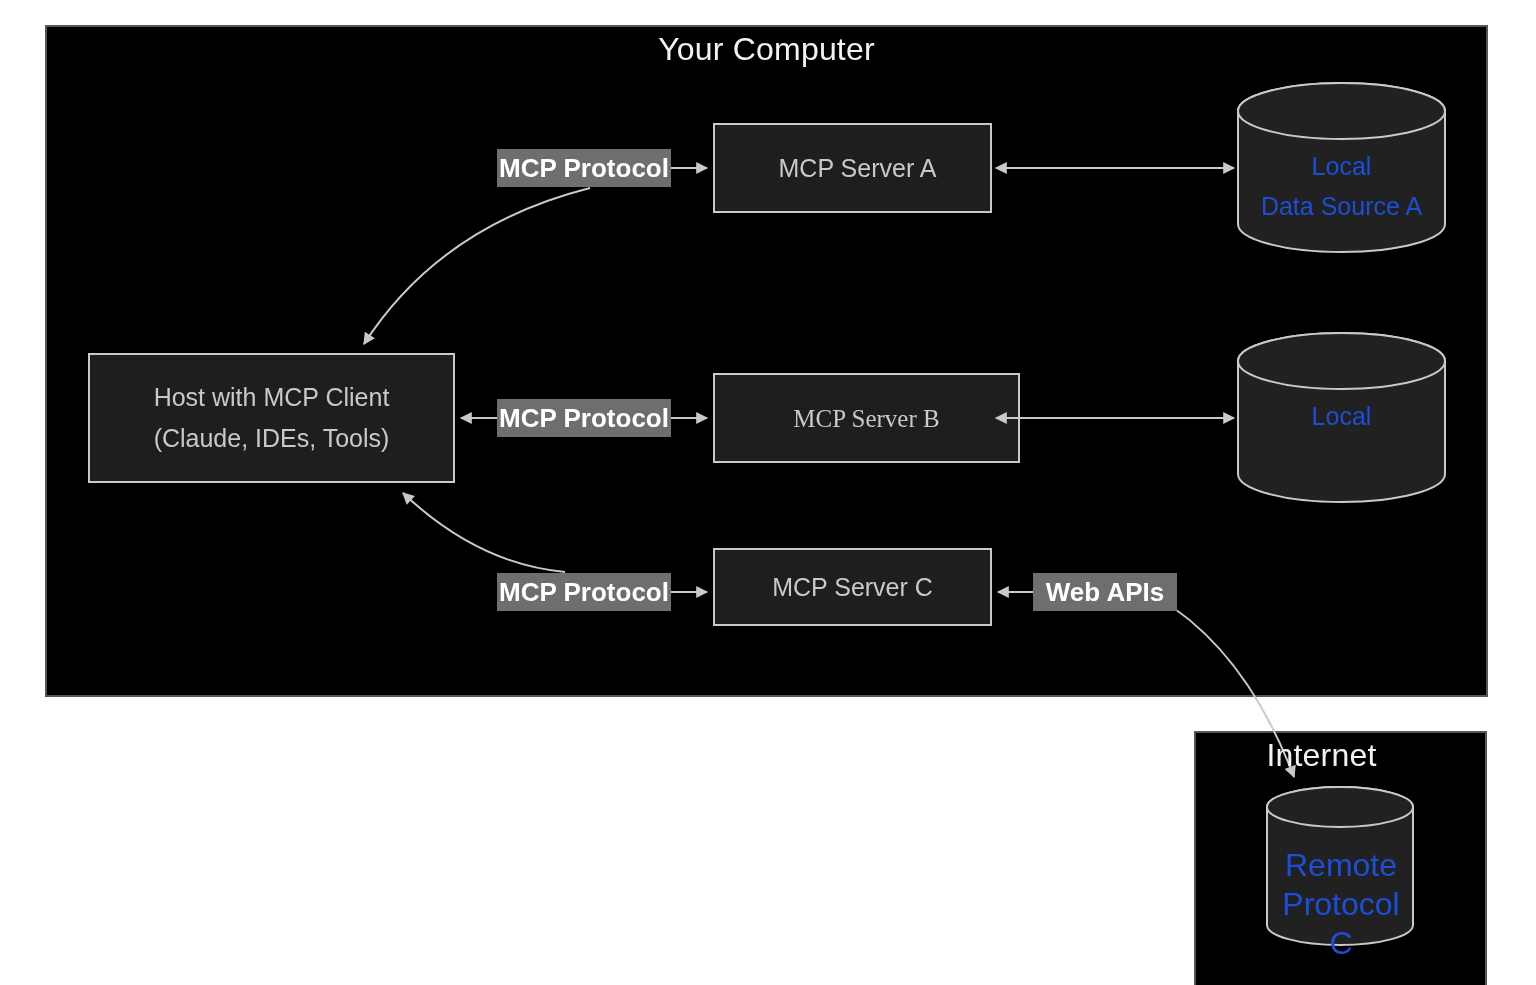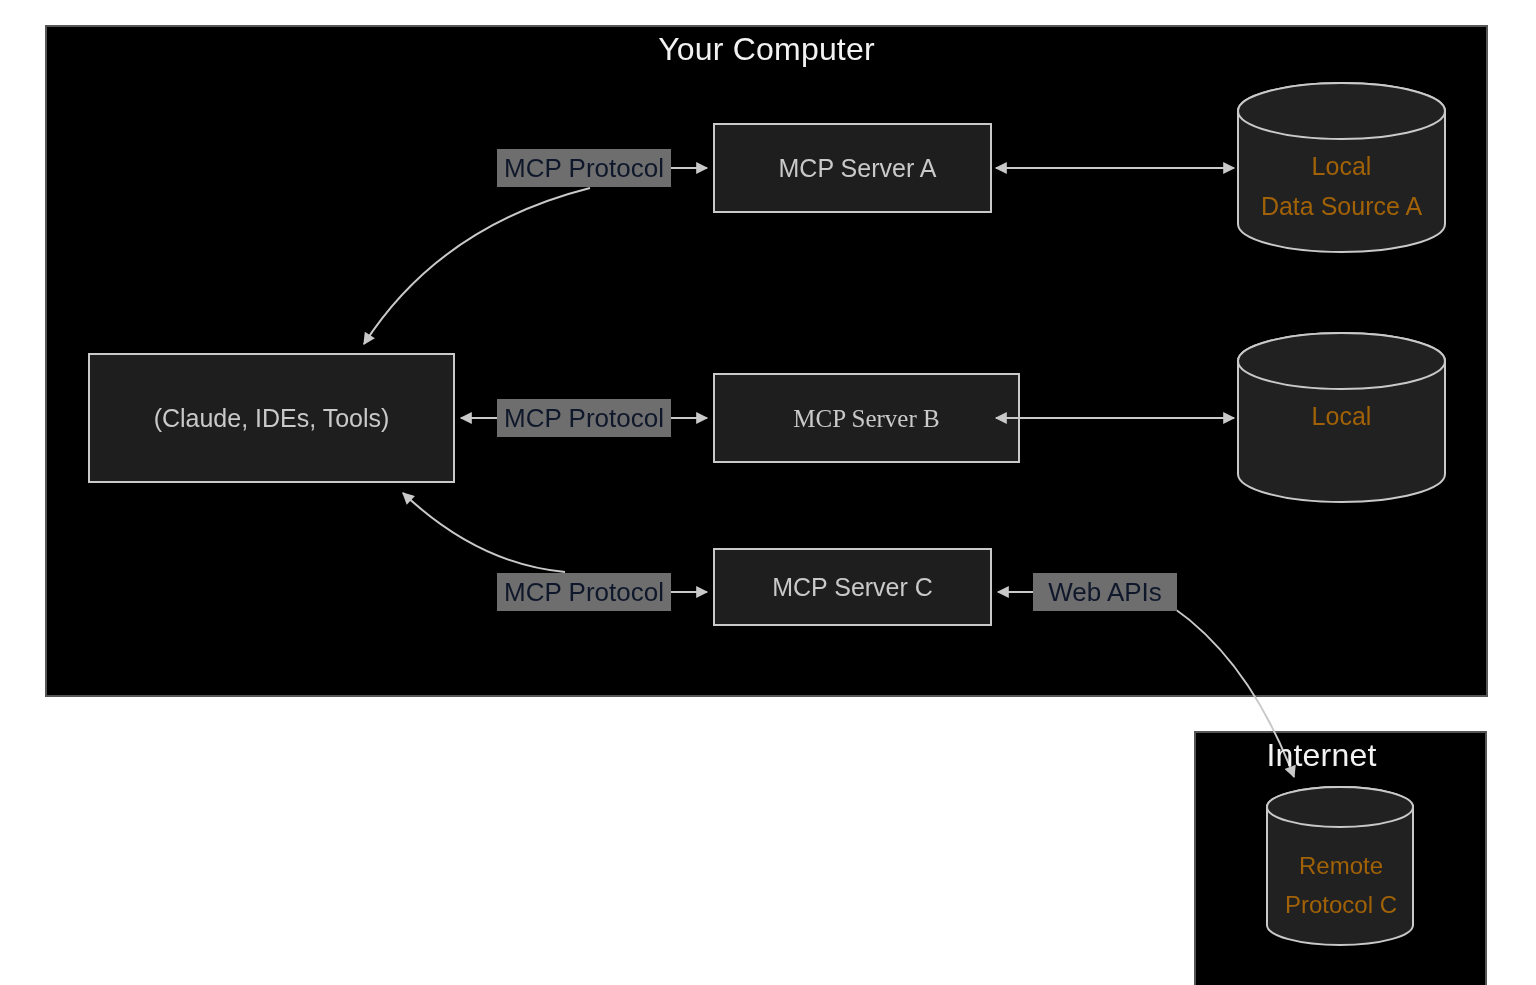--- a/index.html
+++ b/index.html
@@ -17,26 +17,26 @@
     position:absolute;text-align:center;color:#f2f2f2;font-size:32px;
     z-index:4;letter-spacing:0.2px;
   }
   .node{
     position:absolute;background:#1e1e1e;border:2px solid #c9c9c9;
     box-sizing:border-box;color:#c9c9c9;font-size:25px;
     display:flex;flex-direction:column;align-items:center;justify-content:center;
     text-align:center;z-index:2;line-height:41px;
   }
   .chip{
-    position:absolute;background:#6e6e6e;color:#0f172a;font-size:26px;
+    position:absolute;background:#6e6e6e;color:#ffffff;font-size:26px;
     display:flex;align-items:center;justify-content:center;
-    z-index:4;box-sizing:border-box;
+    z-index:4;box-sizing:border-box;font-weight:bold;
   }
   .cyl-text{
-    position:absolute;color:#a16207;text-align:center;z-index:4;
+    position:absolute;color:#1d4ed8;text-align:center;z-index:4;
   }
   .cyl-text div{display:block;}
   #connector-layer{
     position:absolute;left:0;top:0;width:1536px;height:985px;
     z-index:3;pointer-events:none;
   }
 </style>
 </head>
 <body>
 
@@ -75,20 +75,21 @@
   <line x1="996" y1="418" x2="1234" y2="418" stroke="#c9c9c9" stroke-width="2" marker-start="url(#ah)" marker-end="url(#ah)"></line>
   <line x1="671" y1="592" x2="707" y2="592" stroke="#c9c9c9" stroke-width="2" marker-end="url(#ah)"></line>
   <line x1="1033" y1="592" x2="998" y2="592" stroke="#c9c9c9" stroke-width="2" marker-end="url(#ah)"></line>
 
   <path d="M590 188 Q440 226 364 344" fill="none" stroke="#c9c9c9" stroke-width="2" marker-end="url(#ah)"></path>
   <path d="M565 572 Q478 564 403 493" fill="none" stroke="#c9c9c9" stroke-width="2" marker-end="url(#ah)"></path>
   <path d="M1155 596 Q1245 648 1294 777" fill="none" stroke="#c9c9c9" stroke-width="2" marker-end="url(#ah)"></path>
 </svg>
 
 <div class="node" style="left:88px;top:353px;width:367px;height:130px;">
+  <div>Host with MCP Client</div>
   <div>(Claude, IDEs, Tools)</div>
 </div>
 
 <div class="node" style="left:713px;top:123px;width:279px;height:90px;padding-left:10px;">
   <div>MCP Server A</div>
 </div>
 <div class="node" style="left:713px;top:373px;width:307px;height:90px;font-family:Liberation Serif, serif;">
   <div>MCP Server B</div>
 </div>
 <div class="node" style="left:713px;top:548px;width:279px;height:78px;">
@@ -100,16 +101,16 @@
 <div class="chip" style="left:497px;top:573px;width:174px;height:38px;">MCP Protocol</div>
 <div class="chip" style="left:1033px;top:573px;width:144px;height:38px;">Web APIs</div>
 
 <div class="cyl-text" style="left:1238px;top:146px;width:207px;font-size:25px;line-height:40px;">
   <div>Local</div>
   <div>Data Source A</div>
 </div>
 <div class="cyl-text" style="left:1238px;top:396px;width:207px;font-size:25px;line-height:40px;">
   <div>Local</div>
 </div>
-<div class="cyl-text" style="left:1267px;top:846px;width:148px;font-size:24px;line-height:39px;">
+<div class="cyl-text" style="left:1267px;top:846px;width:148px;font-size:32px;line-height:39px;">
   <div>Remote</div>
   <div>Protocol C</div>
 </div>
 
 </body></html>

